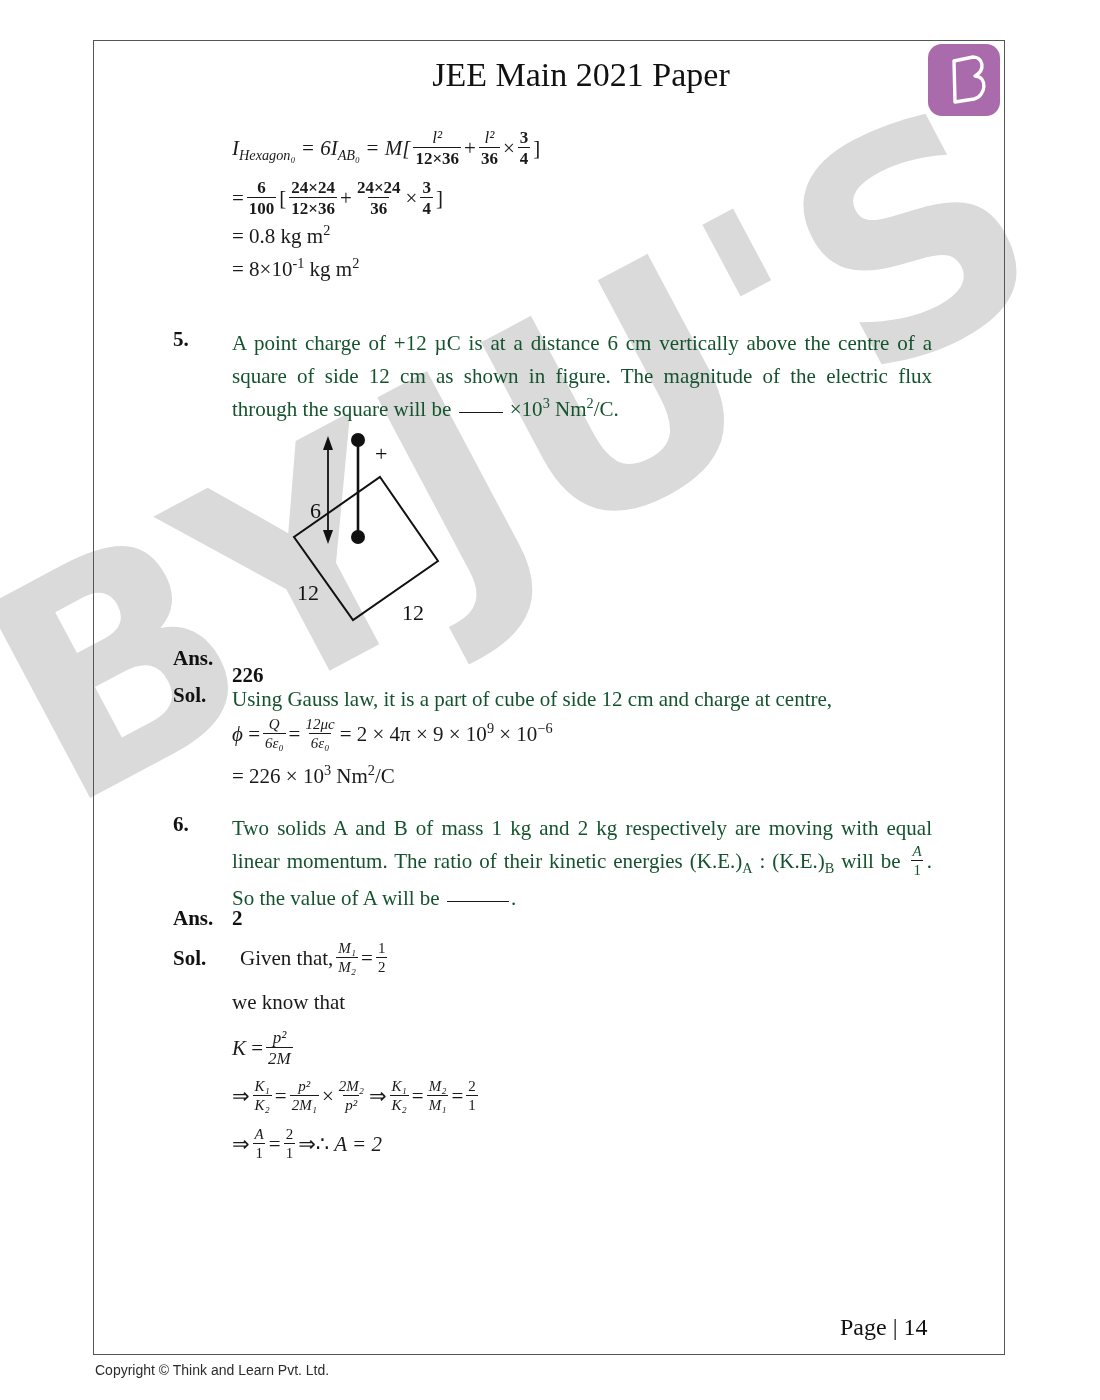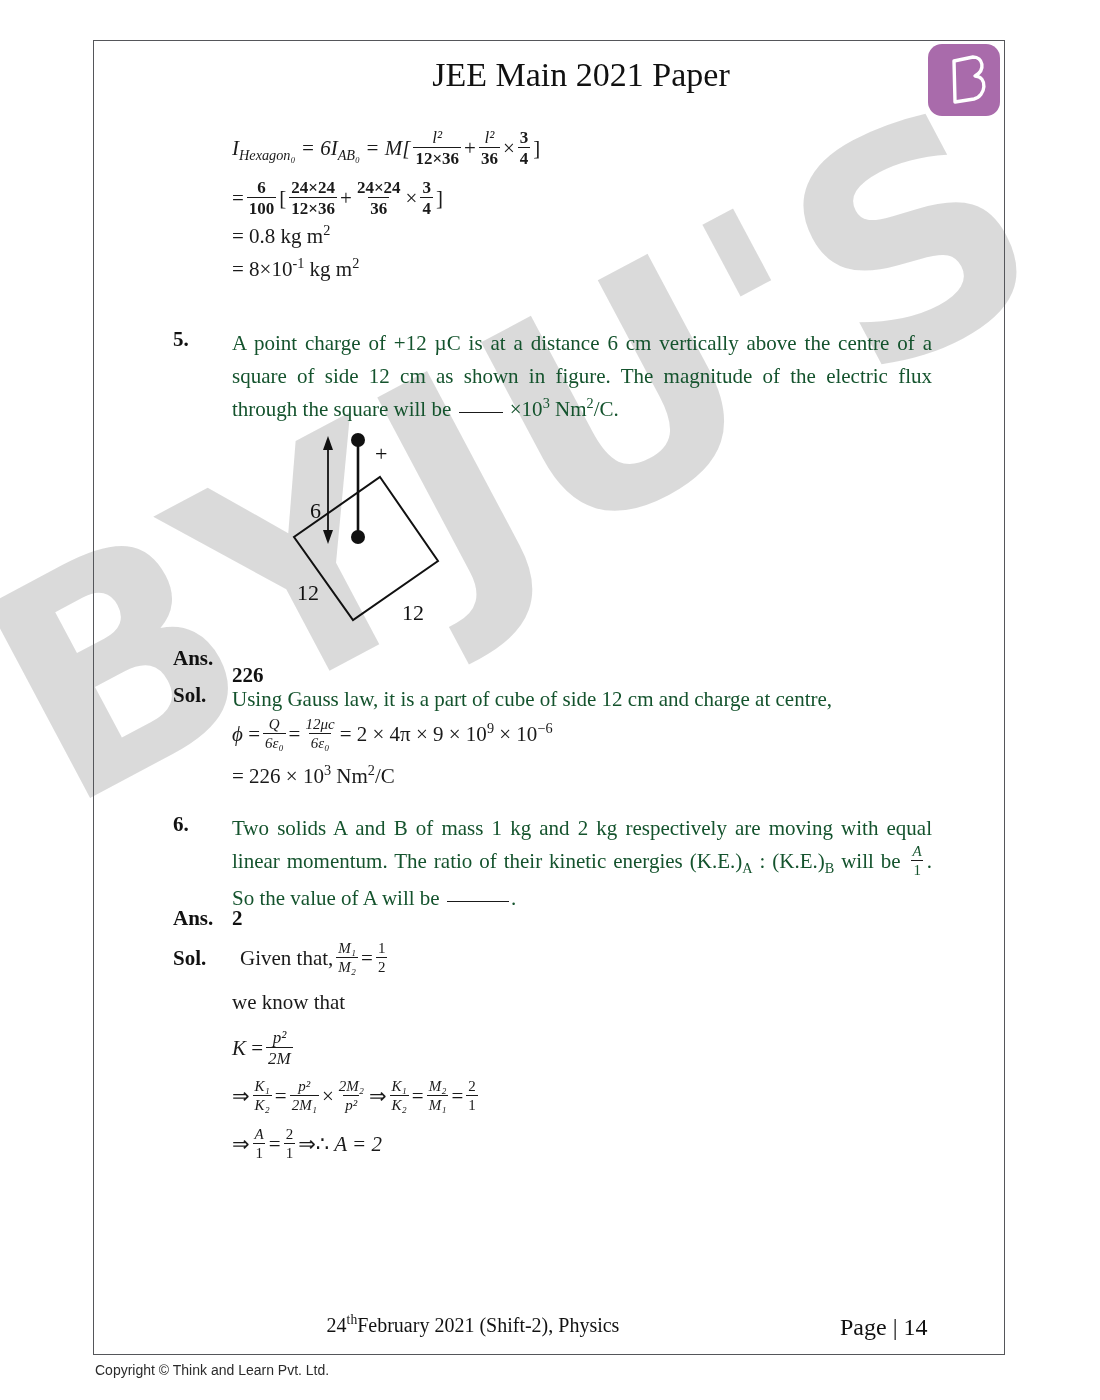--- a/index.html
+++ b/index.html
@@ -338,19 +338,16 @@
     <span>⇒</span><span class="frac sm">
         <span class="num it">A</span>
         <span class="den">1</span>
       </span><span>=</span><span class="frac sm">
         <span class="num">2</span>
         <span class="den">1</span>
       </span><span>⇒∴</span>
     <span class="it">A = 2</span>
   </div>
 
-  <div id="footer-center">
-    <span>24</span><sup>th</sup><span>February 2021 (Shift-2), Physics</span>
-  </div>
   <div id="footer-page">Page | 14</div>
   <div id="copyright">Copyright © Think and Learn Pvt. Ltd.</div>
 
 </div>
 
 </body></html>

